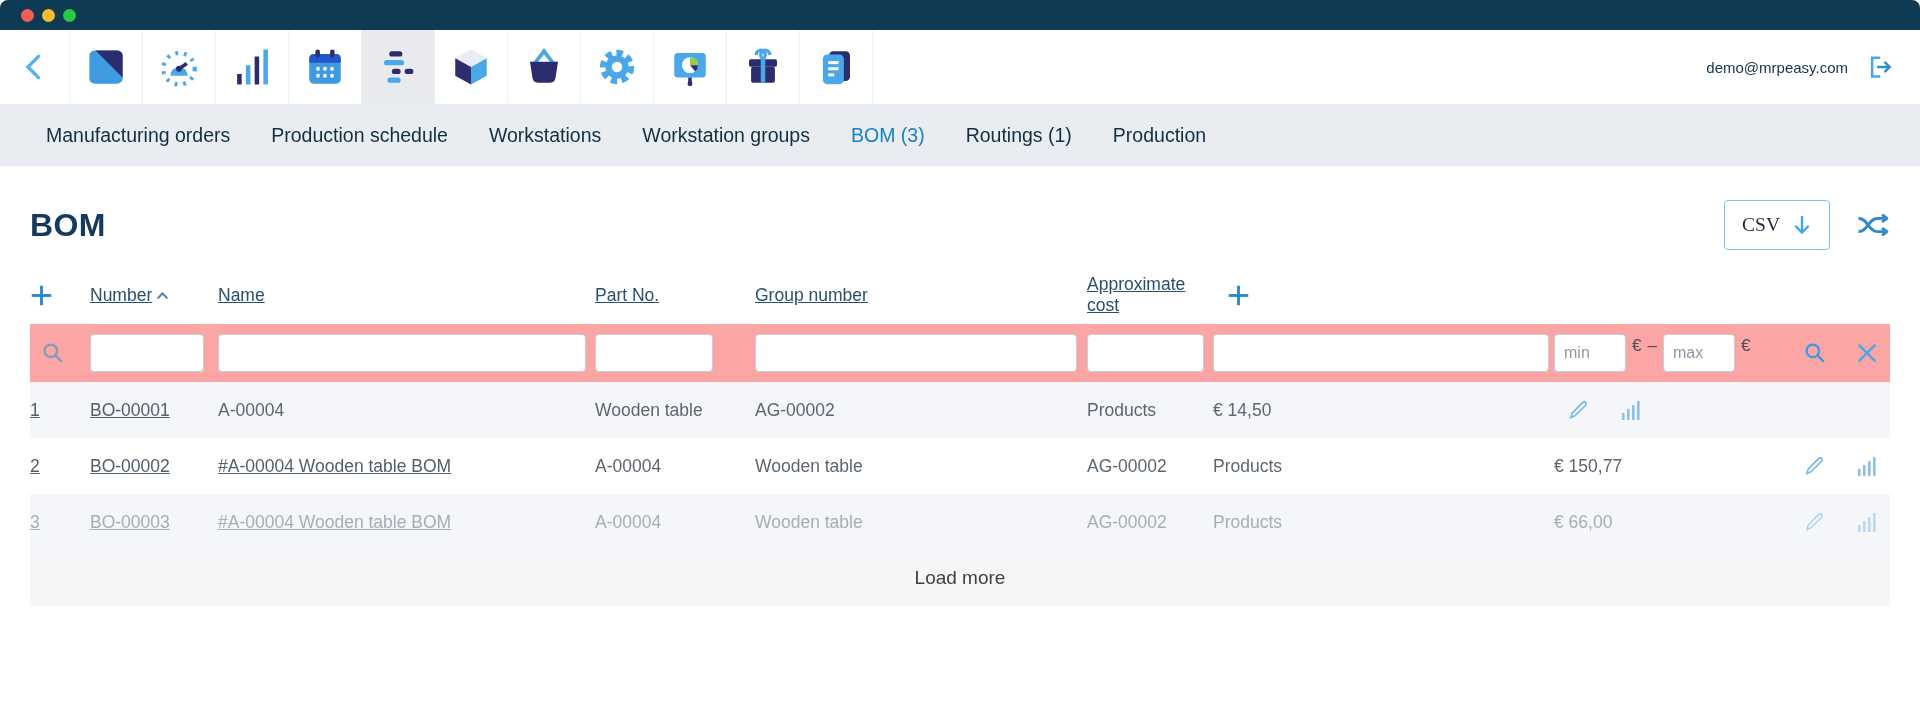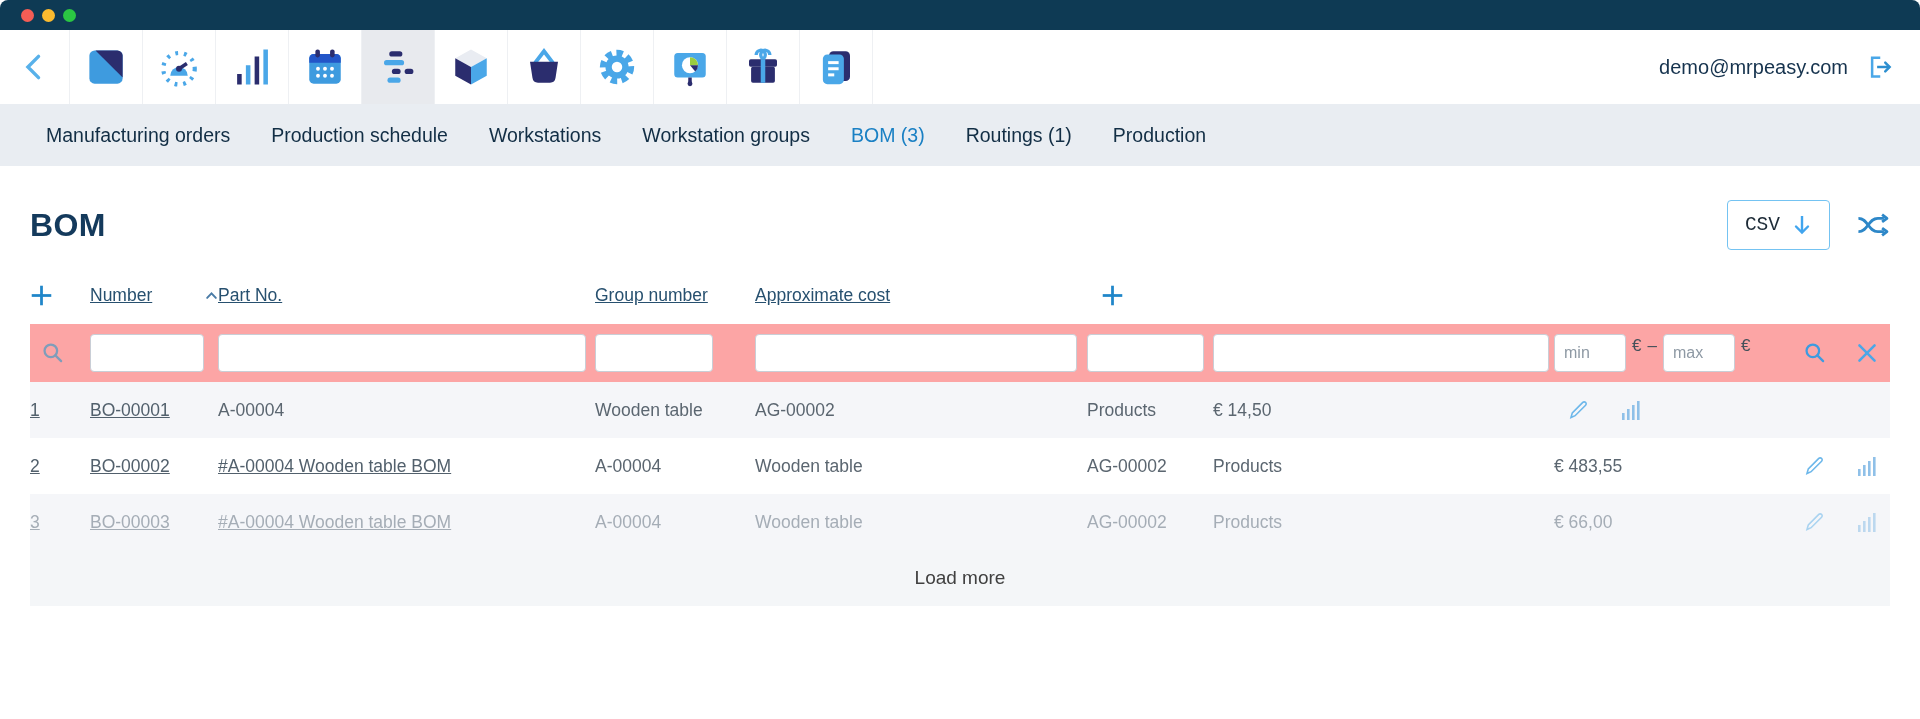--- a/index.html
+++ b/index.html
@@ -17,45 +17,45 @@
 
   
   .toolbar { height:74px; background:#fff; display:flex; align-items:stretch; }
   .tool { width:73px; display:flex; align-items:center; justify-content:center;
           border-right:1px solid #eef0f3; cursor:pointer; }
   .tool.back { width:70px; }
   .tool.selected { background:#e8eaee; }
   .tool svg { width:42px; height:42px; }
   .tool.back svg { width:34px; height:34px; }
   .toolbar-right { margin-left:auto; display:flex; align-items:center; gap:16px; padding-right:26px; }
-  .email { font-size:20px; color:#16334e; }
+  .email { font-size:15px; color:#16334e; }
   .logout svg { width:30px; height:30px; display:block; cursor:pointer; }
 
   
   .nav { height:62px; background:#e9edf2; display:flex; align-items:center; gap:41px; padding-left:46px; }
   .nav-item { font-size:19.5px; color:#122e45; cursor:pointer; white-space:nowrap; }
   .nav-item.active { color:#1a80c4; }
 
   
   .page-head { display:flex; align-items:center; padding:34px 30px 16px 30px; }
   .page-title { font-size:32px; font-weight:bold; color:#143a5c; margin:0; letter-spacing:.4px; }
   .head-actions { margin-left:auto; display:flex; align-items:center; gap:12px; }
   .btn { display:flex; align-items:center; gap:12px; height:50px; padding:0 17px;
          background:#fff; border:1.5px solid #74c3f2; border-radius:4px;
-         font-size:19.5px; color:#1d2b37; cursor:pointer; font-family:Liberation Mono, monospace; }
+         font-size:19.5px; color:#1d2b37; cursor:pointer; font-family:Liberation Serif, serif; }
   .btn svg { width:20px; height:24px; }
   .shuffle { margin-left:14px; cursor:pointer; }
   .shuffle svg { width:34px; height:26px; display:block; }
 
   
   .grid { display:grid; align-items:center; margin:0 30px;
           grid-template-columns:60px 128px 377px 160px 332px 126px 341px 236px minmax(0,1fr); }
   .thead { height:58px; font-size:17.5px; }
   .thead a { color:#27506f; text-decoration:underline; cursor:pointer; }
-  .th-number { display:flex; align-items:center; gap:4px;justify-content:space-between; }
+  .th-number { display:flex; align-items:center; gap:4px; }
   .caret svg { width:13px; height:9px; display:block; }
   .plus { cursor:pointer; }
   .plus svg { width:23px; height:23px; display:block; }
   .th-actions { display:flex; justify-content:flex-start; padding-left:14px; }
 
   .filter { height:58px; background:#fca5a5; }
   .filter input { height:38px; border:1px solid #c9ced6; border-radius:4px; background:#fff;
                   padding:0 9px; font-size:16px; color:#333; outline:none; width:100%;
                   font-family:inherit; }
   .filter input::placeholder { color:#8e99a4; }
@@ -244,20 +244,21 @@
       </svg>
     </span>
     <span class="th-number">
       <a>Number</a>
       <span class="caret">
         <svg viewBox="0 0 12 8">
             <path d="M2 6.2 L6 2 L10 6.2" fill="none" stroke="#4a7ba6" stroke-width="1.8" stroke-linecap="round"></path>
           </svg>
       </span>
     </span>
+    <span><a>Name</a></span>
     <span><a>Part No.</a></span>
     <span><a>Group number</a></span>
     <span><a>Approximate cost</a></span>
     <span class="th-actions plus">
       <svg viewBox="0 0 20 20">
         <line x1="10" y1="1.5" x2="10" y2="18.5" stroke="#1f86c9" stroke-width="2.4"></line>
         <line x1="1.5" y1="10" x2="18.5" y2="10" stroke="#1f86c9" stroke-width="2.4"></line>
       </svg>
     </span>
   </div>
@@ -316,21 +317,21 @@
   </div>
 
   <div class="grid trow">
     <span><a>2</a></span>
     <span><a>BO-00002</a></span>
     <span><a>#A-00004 Wooden table BOM</a></span>
     <span>A-00004</span>
     <span>Wooden table</span>
     <span>AG-00002</span>
     <span>Products</span>
-    <span>€ 483,55</span>
+    <span>€ 150,77</span>
     <span class="row-actions">
       <svg viewBox="0 0 24 24">
         <path d="M5 19.5 l1.3-4.6 L16.8 4.4 a1.9 1.9 0 0 1 2.7 0 l0.1 0.1 a1.9 1.9 0 0 1 0 2.7 L9.1 17.7 z" fill="none" stroke="#6cb7ea" stroke-width="1.6"></path>
       </svg>
       <svg viewBox="0 0 24 24">
         <rect x="4" y="15" width="2.6" height="7" fill="#8fc0e8"></rect>
         <rect x="9" y="11" width="2.6" height="11" fill="#8fc0e8"></rect>
         <rect x="14" y="7" width="2.6" height="15" fill="#8fc0e8"></rect>
         <rect x="19" y="3" width="2.6" height="19" fill="#8fc0e8"></rect>
       </svg>

